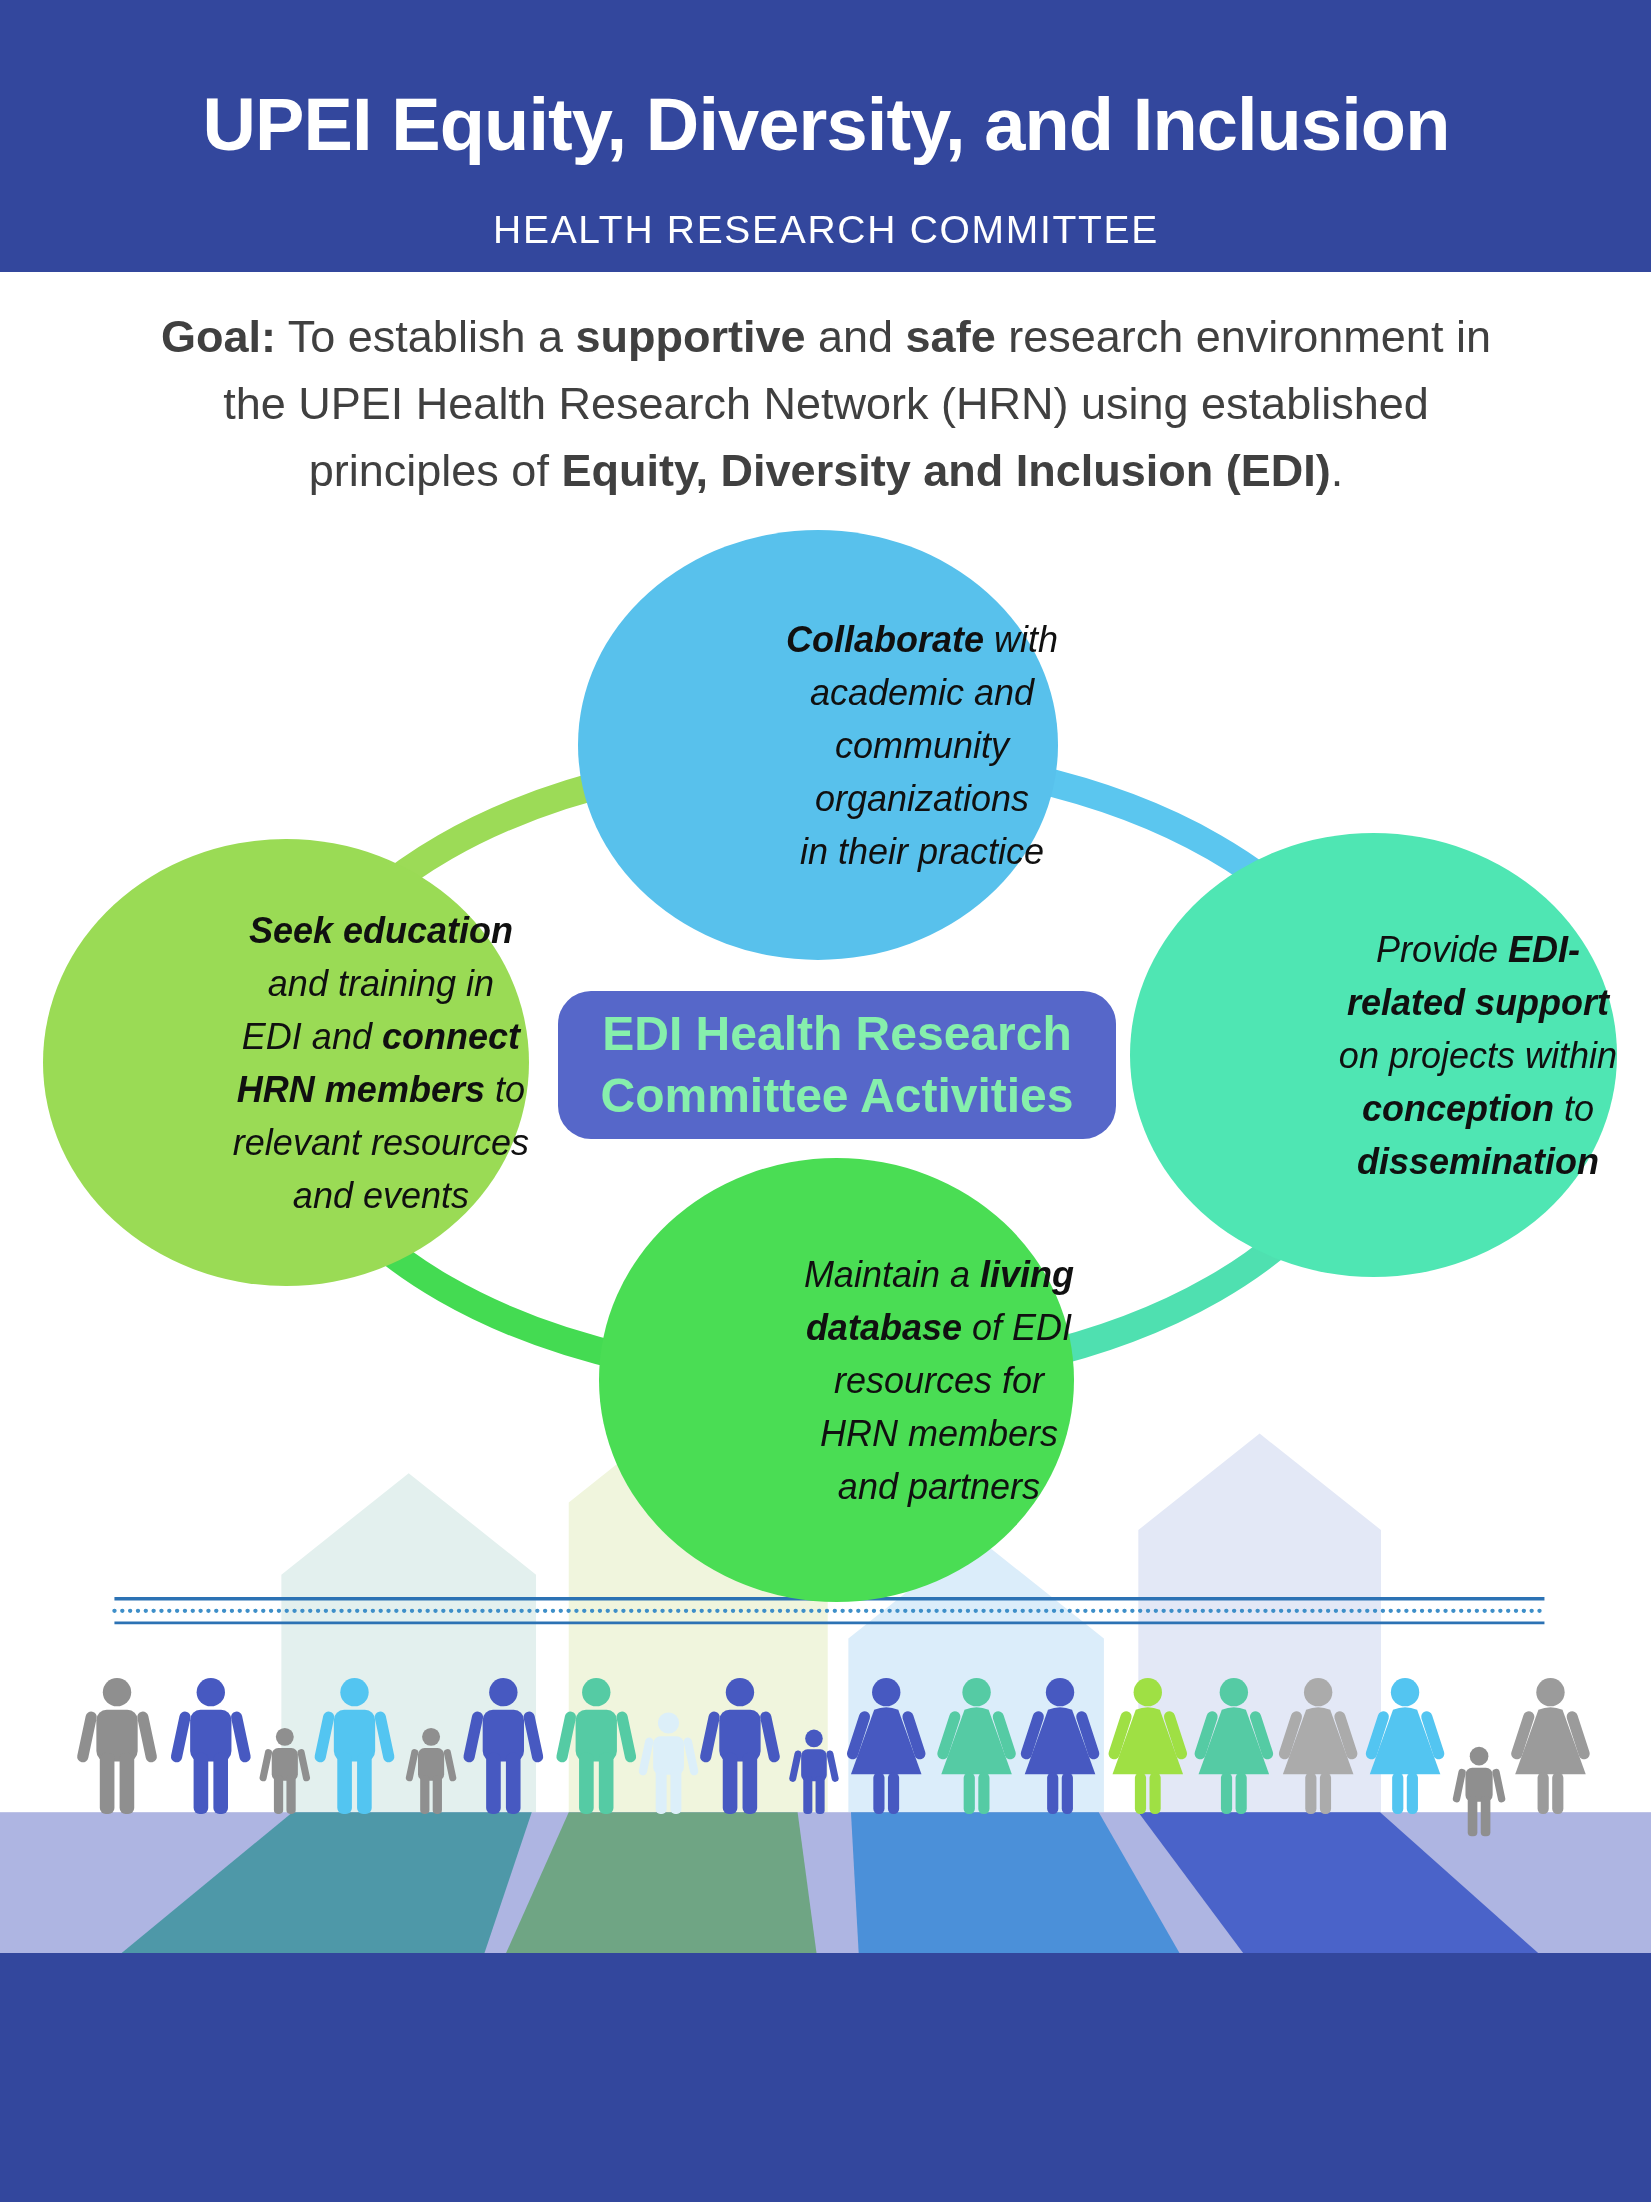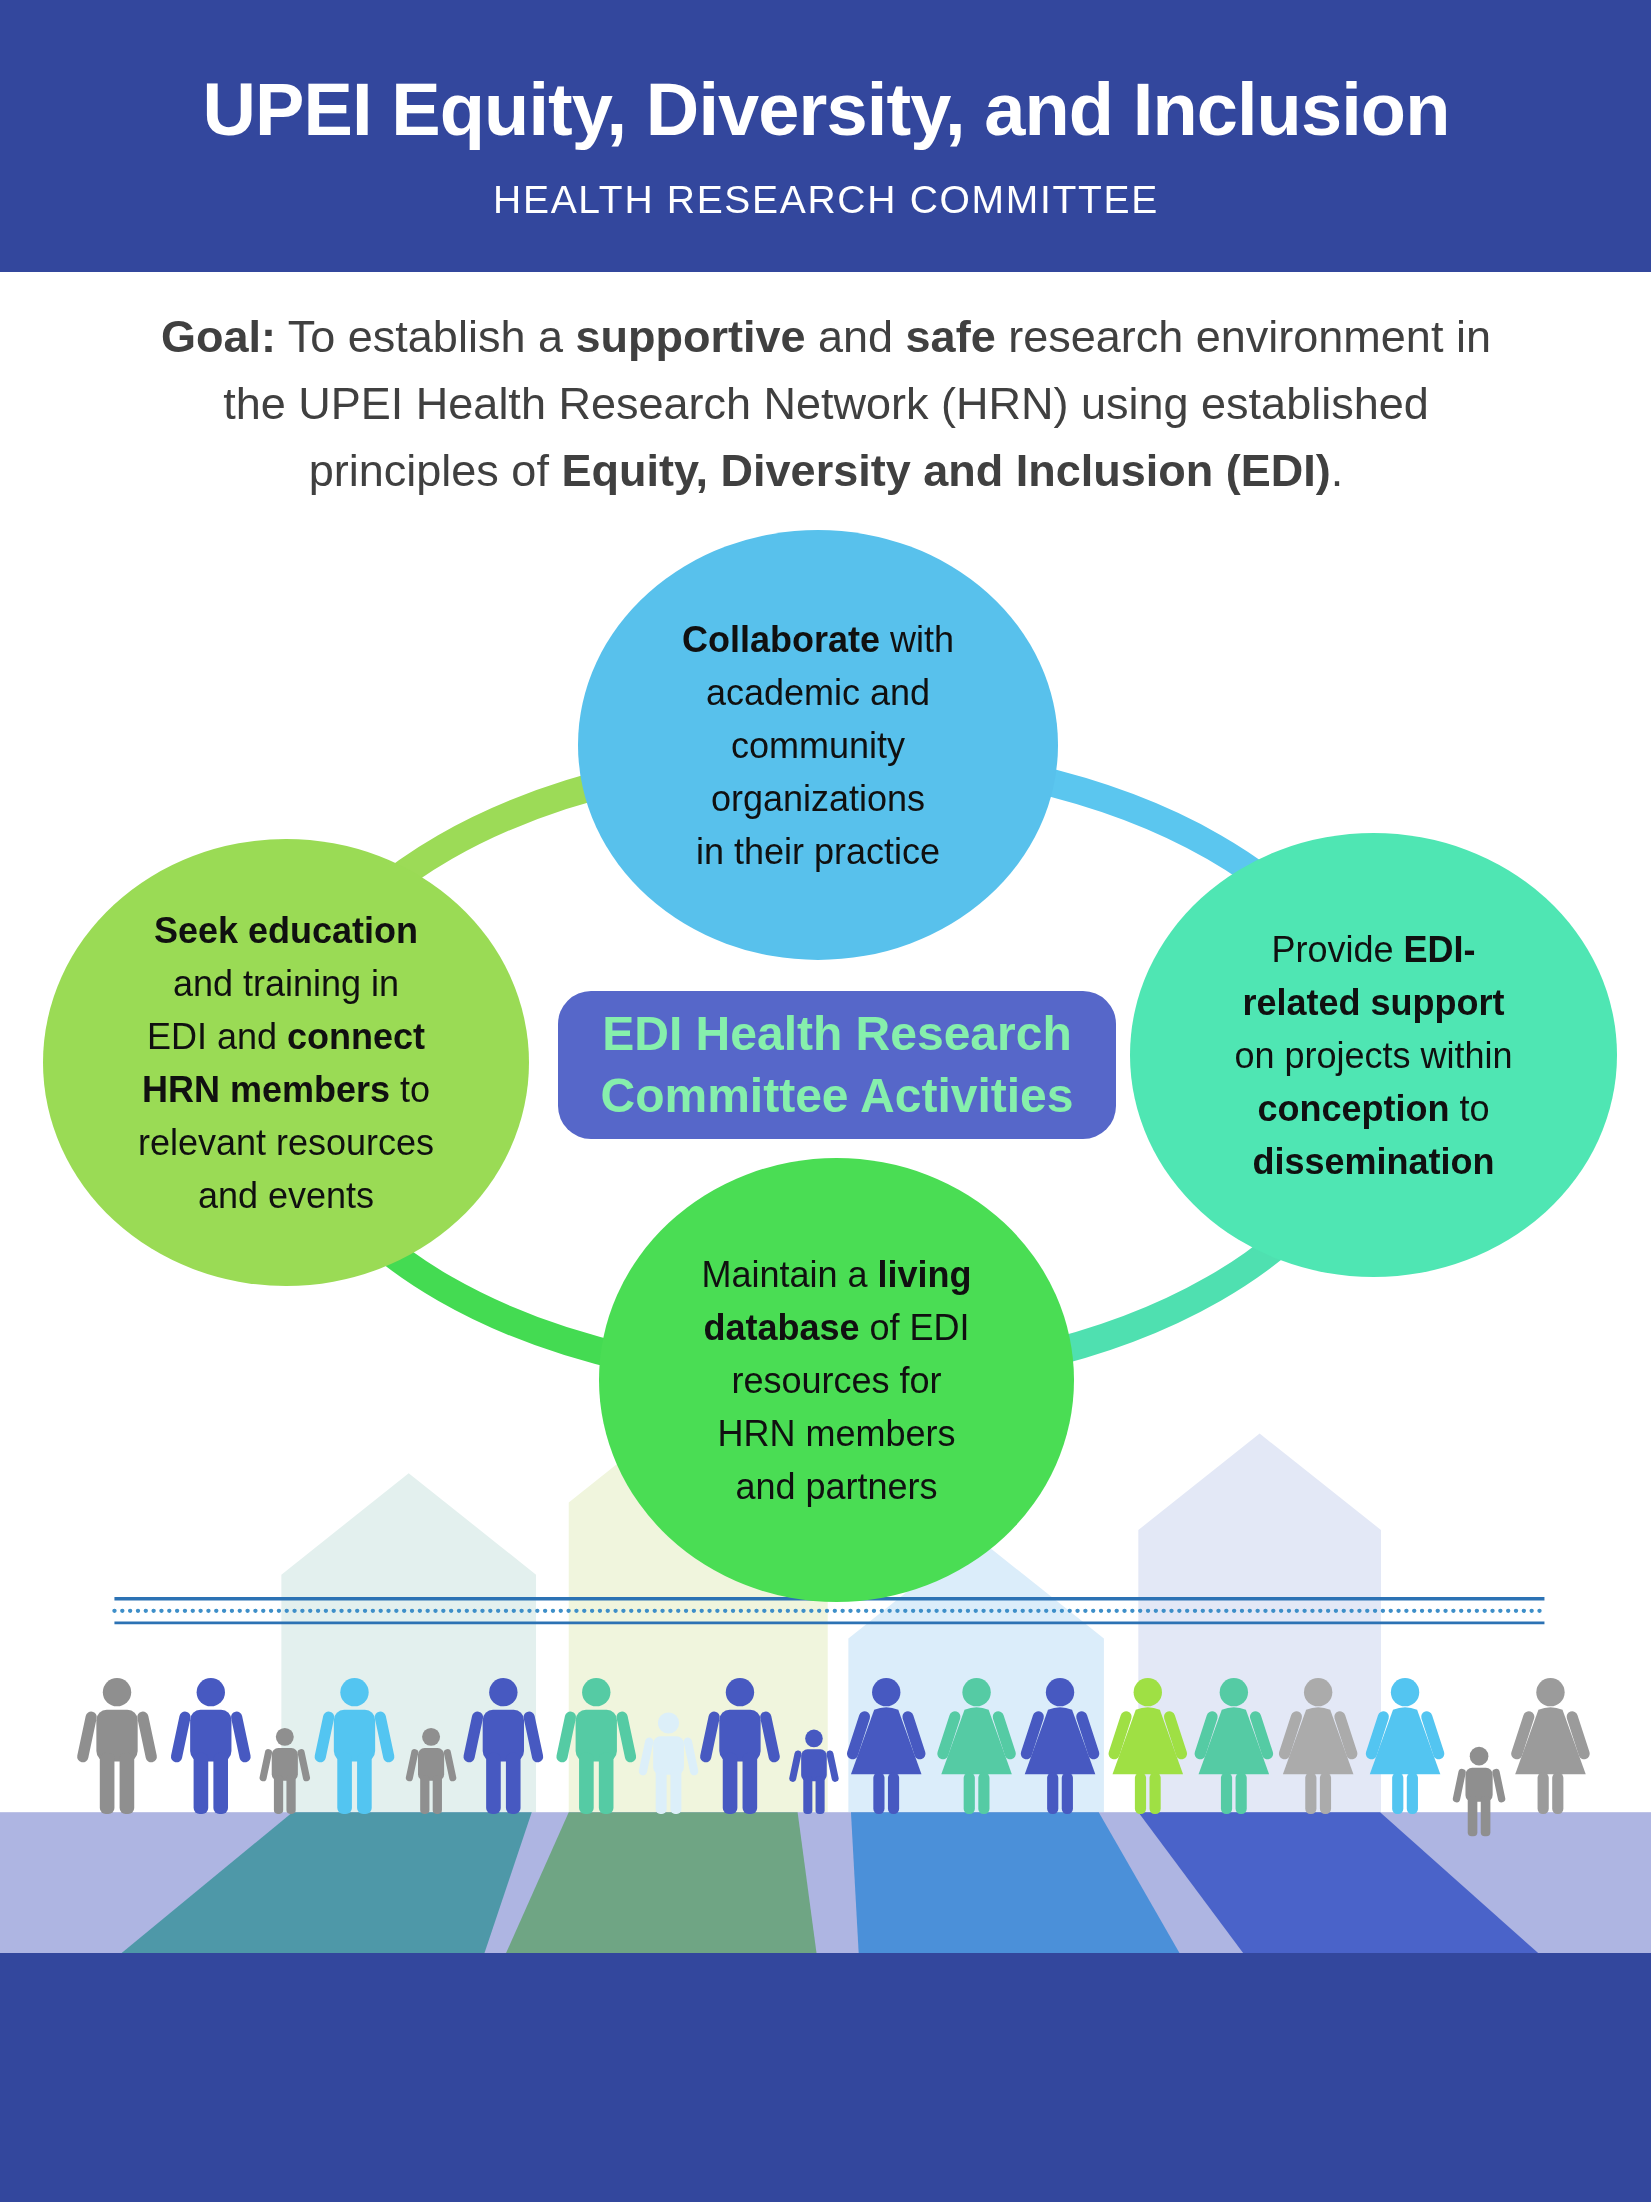--- a/index.html
+++ b/index.html
@@ -1,30 +1,30 @@
 <!DOCTYPE html>
 <html style="font-size:13.8px"><head>
 <meta charset="utf-8">
 <style>
   html,body{margin:0;padding:0;background:#fff;}
   #poster{position:relative;width:1652px;height:2203px;background:#ffffff;overflow:hidden;
           font-family:"Liberation Sans",sans-serif;}
   
   .hdr{position:absolute;left:0;top:0;width:1652px;height:272px;text-align:center;color:#fff;}
-  .hdr .t1{margin:0;padding-top:60px;font-size:74px;line-height:100px;font-weight:700;letter-spacing:-0.9px;}
+  .hdr .t1{margin:15px;padding-top:60px;font-size:74px;line-height:100px;font-weight:700;letter-spacing:-0.9px;}
   .hdr .t2{margin:0;font-size:39px;line-height:79px;font-weight:400;letter-spacing:1.7px;}
   
   .goal{position:absolute;left:0;top:303px;width:1652px;text-align:center;
         font-size:45px;line-height:67px;color:#404040;}
   .b{font-weight:700;}
   
   #scene{position:absolute;left:0;top:0;width:1652px;height:2203px;}
   
-  .circle{position:absolute;border-radius:50%;display:flex;align-items:center;justify-content:center;
-          text-align:center;color:#101010;}
+  .circle{position:absolute;border-radius:50%;display:flex;align-items:center;justify-content:flex-end;
+          text-align:center;color:#101010;font-style:italic;}
   .circle .txt{font-size:36px;line-height:53px;}
   #c-top{left:578px;top:530px;width:480px;height:430px;}
   #c-left{left:43px;top:839px;width:486px;height:447px;}
   #c-right{left:1130px;top:833px;width:487px;height:444px;}
   #c-bottom{left:599px;top:1158px;width:475px;height:444px;}
   
   .cbox{position:absolute;left:558px;top:991px;width:558px;height:148px;border-radius:33px;
         display:flex;flex-direction:column;align-items:center;justify-content:center;
         color:#86efac;font-weight:700;font-size:48px;line-height:62px;text-align:center;}
   

